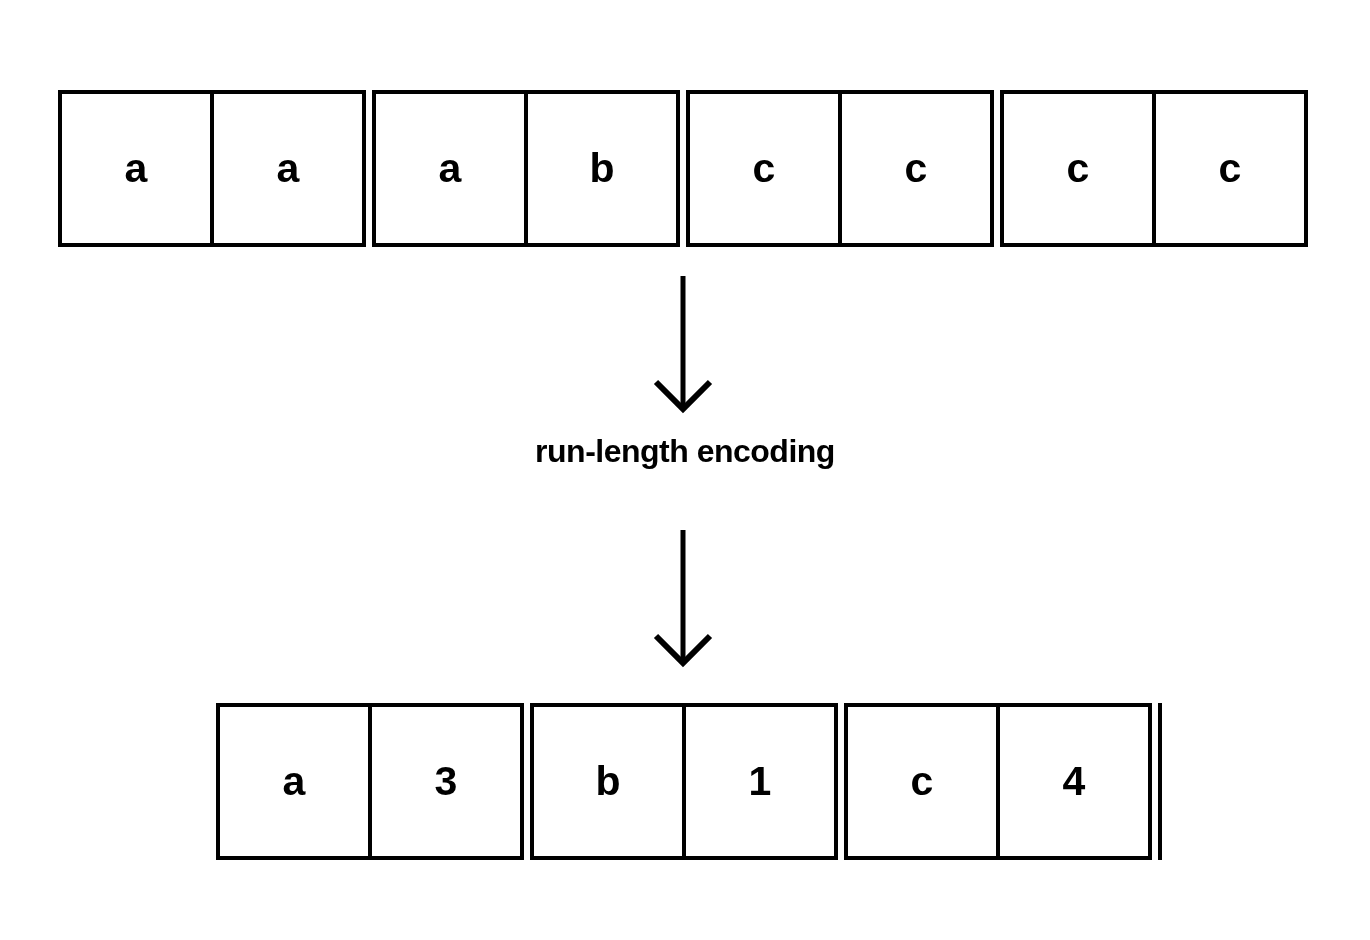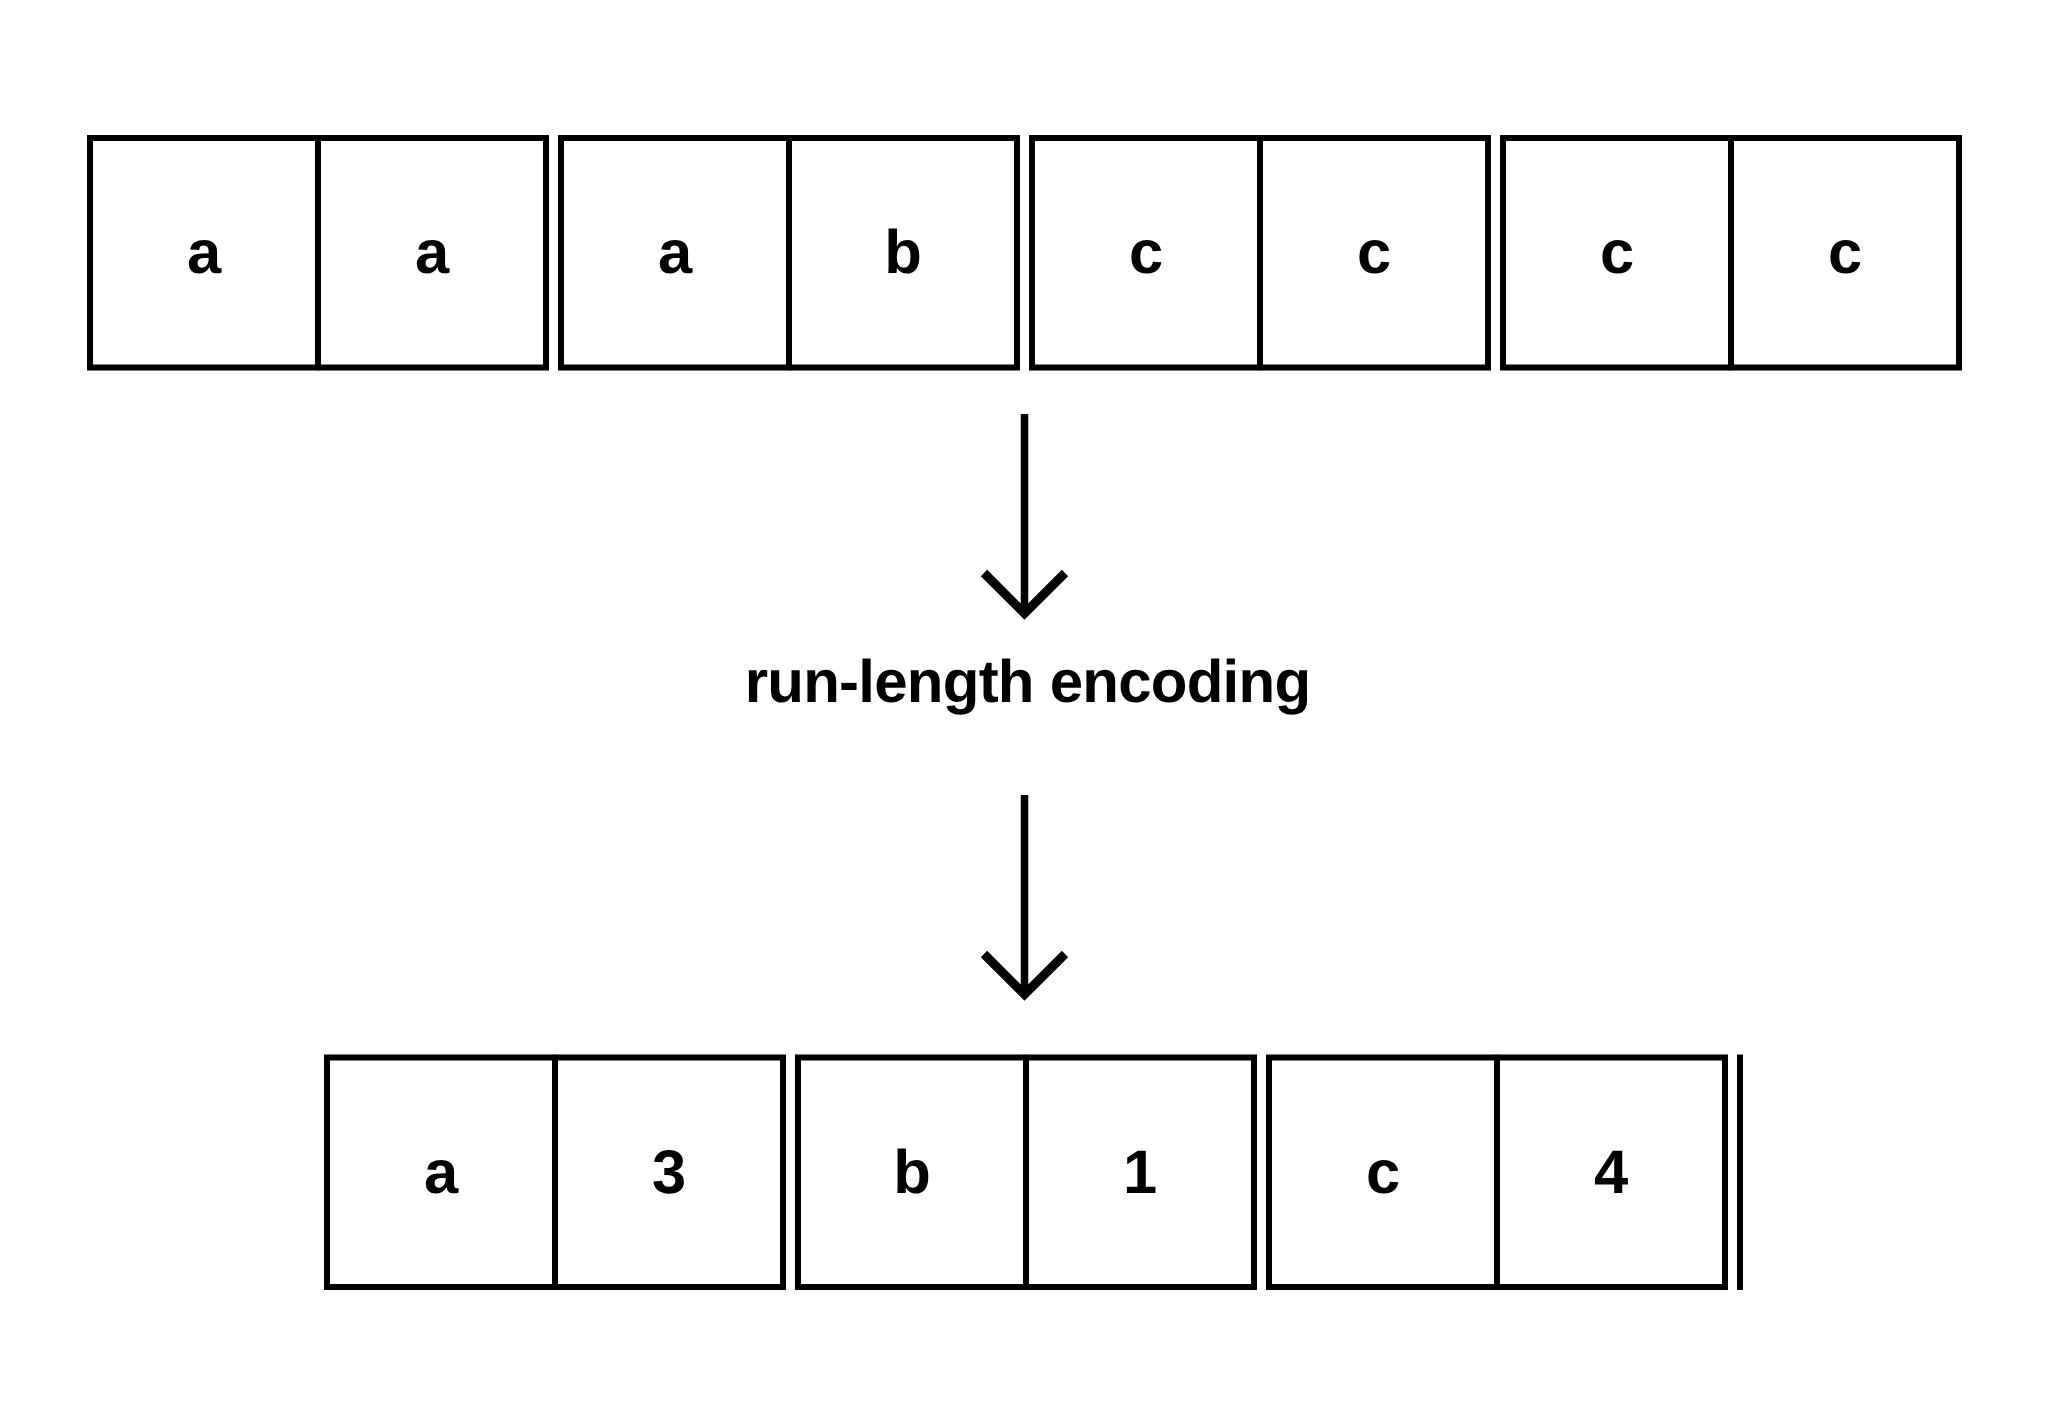--- a/index.html
+++ b/index.html
@@ -88,21 +88,21 @@
     top: 526px;
   }
 
   
   #caption {
     position: absolute;
     left: 0;
     top: 433px;
     width: 1370px;
     text-align: center;
-    font-size: 40px;
+    font-size: 32px;
     font-weight: bold;
     color: #000000;
     letter-spacing: -0.5px;
     white-space: nowrap;
   }
 </style>
 </head>
 <body>
 
 <div id="canvas">

